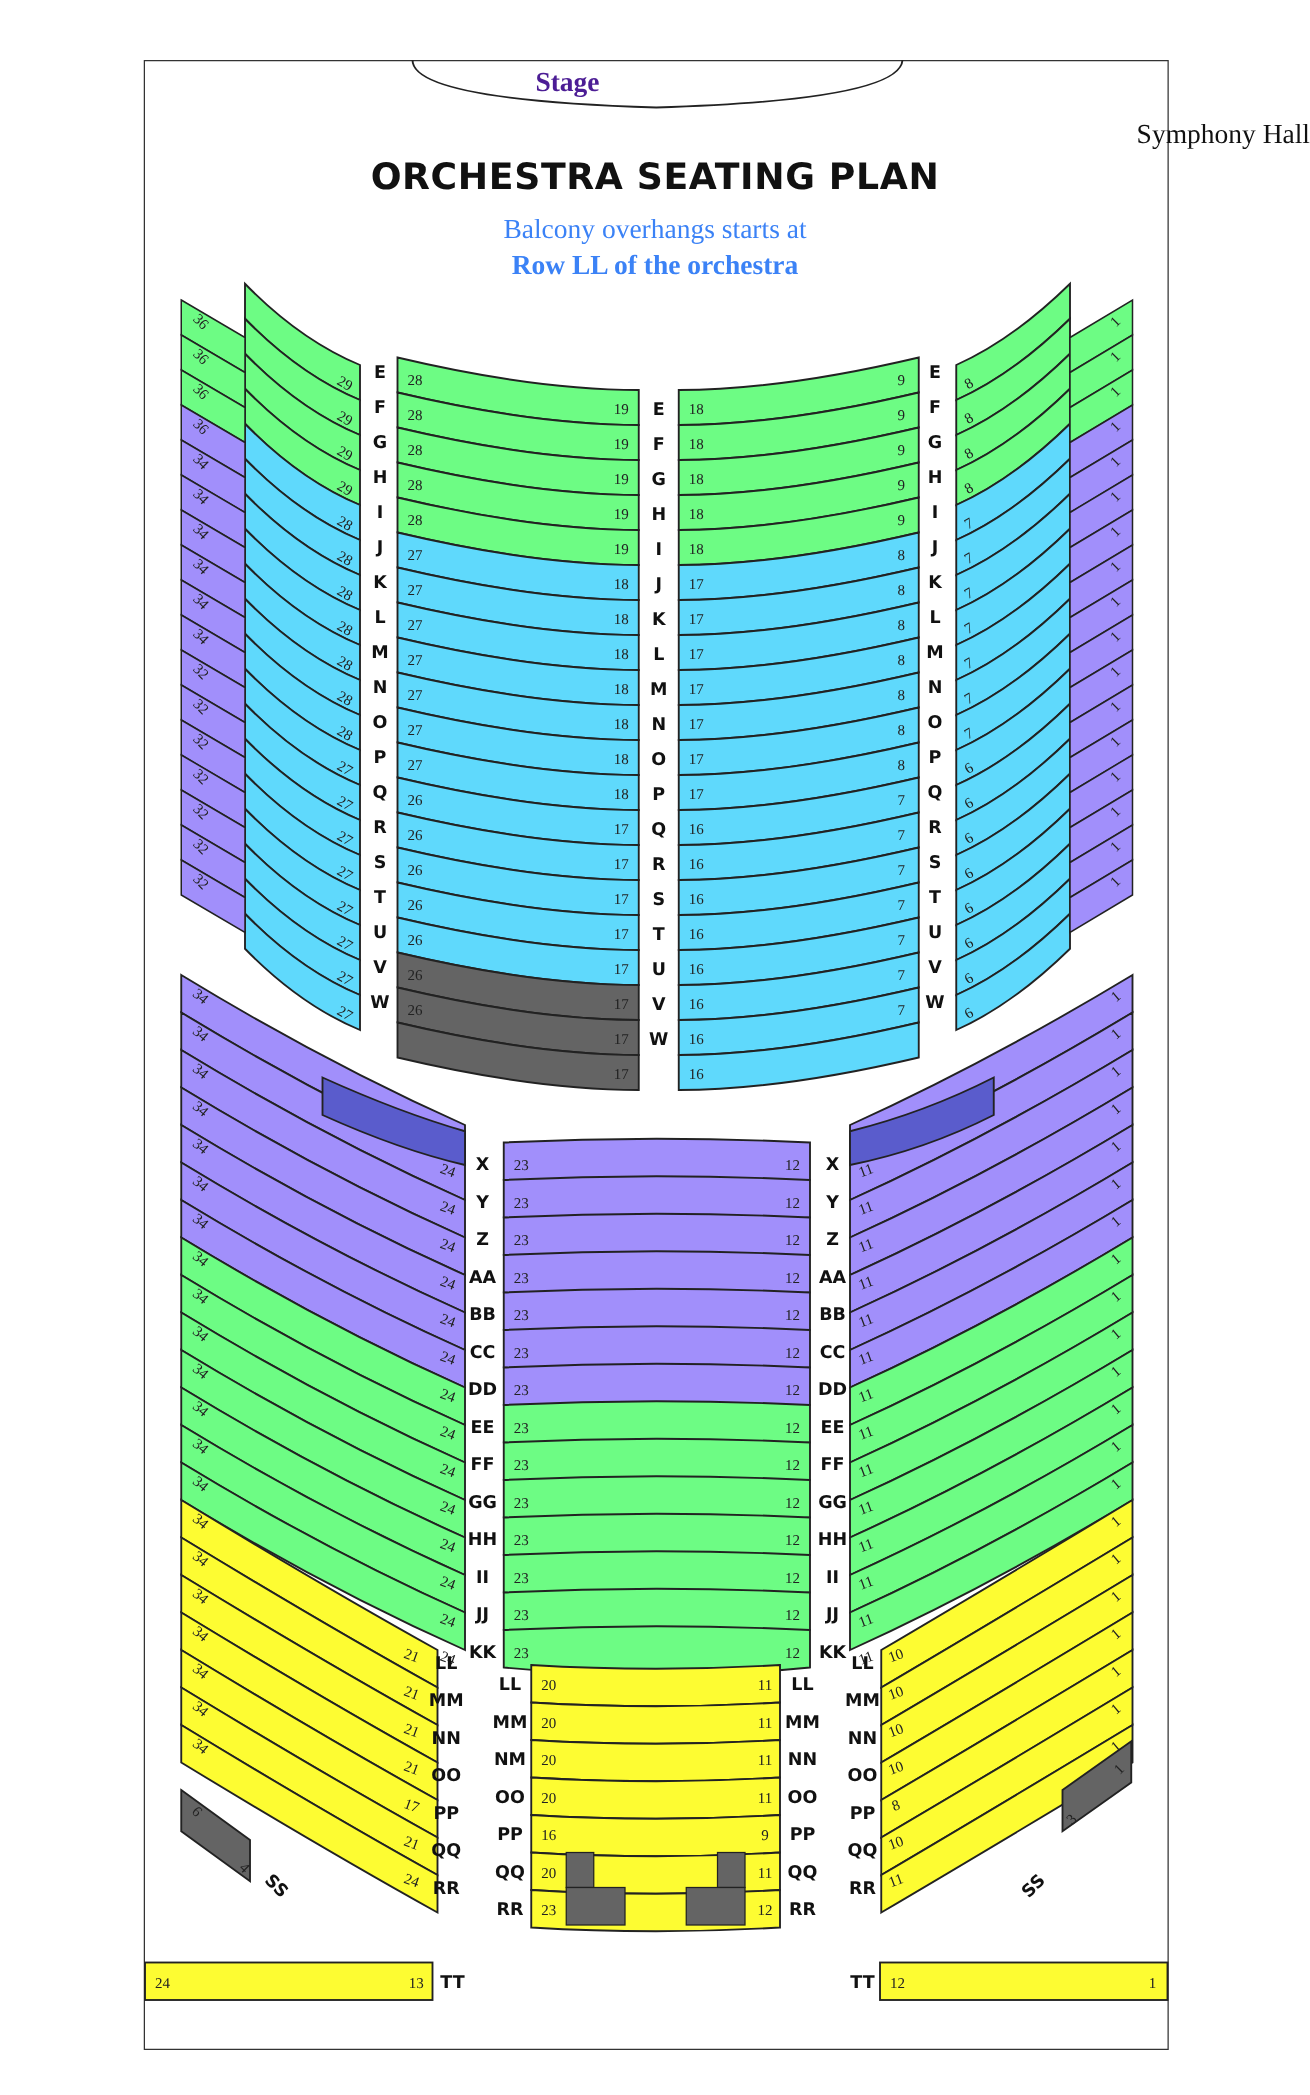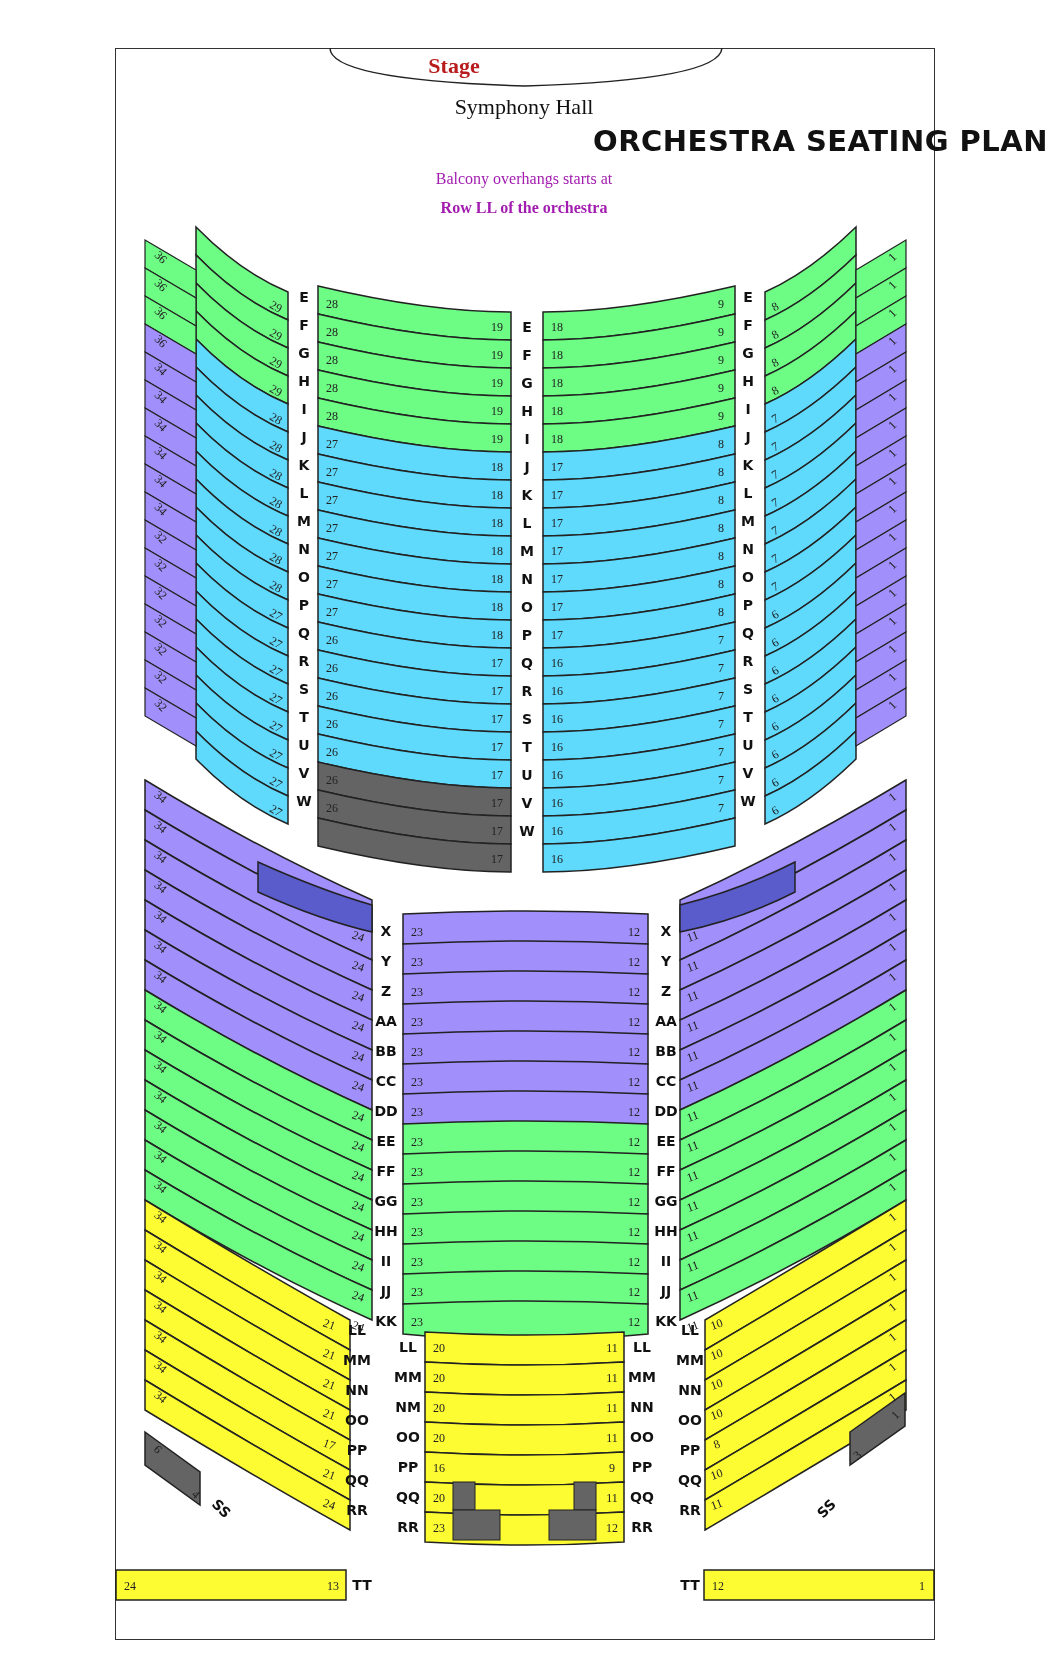--- a/index.html
+++ b/index.html
@@ -1,22 +1,22 @@
 <!DOCTYPE html>
 <html><head>
 <meta charset="utf-8">
 <style>
   html, body { margin:0; padding:0; background:#ffffff; }
   body { width:1048px; height:1676px; position:relative; overflow:hidden; font-family:"Liberation Sans", sans-serif; }
   .frame { position:absolute; left:115px; top:48px; width:820px; height:1592px; border:1.5px solid #333; box-sizing:border-box; }
   svg { position:absolute; left:0; top:0; }
-  .title-stage { position:absolute; left:0; width:908px; top:53px; text-align:center; font-family:"Liberation Serif", serif; font-weight:bold; font-size:22px; color:#b91c1c; }
-  .title-venue { position:absolute; left:0; width:1048px; top:94px; text-align:center; font-family:"Liberation Serif", serif; font-size:22px; color:#111; }
-  .title-main { position:absolute; left:0; width:1048px; top:124px; text-align:right; font-family:"DejaVu Sans", sans-serif; font-weight:bold; font-size:29px; letter-spacing:0.5px; color:#111; }
-  .note1, .note2 { position:absolute; left:0; width:1048px; text-align:center; font-family:"Liberation Serif", serif; font-size:16px; color:#a21caf; }
+  .title-stage { position:absolute; left:0; width:908px; top:53px; text-align:center; font-family:"Liberation Serif", serif; font-weight:bold; font-size:22px; color:#4c1d95; }
+  .title-venue { position:absolute; left:0; width:1048px; top:94px; text-align:right; font-family:"Liberation Serif", serif; font-size:22px; color:#111; }
+  .title-main { position:absolute; left:0; width:1048px; top:124px; text-align:center; font-family:"DejaVu Sans", sans-serif; font-weight:bold; font-size:29px; letter-spacing:0.5px; color:#111; }
+  .note1, .note2 { position:absolute; left:0; width:1048px; text-align:center; font-family:"Liberation Serif", serif; font-size:22px; color:#3b82f6; }
   .note1 { top:170px; } .note2 { top:199px;font-weight:bold; }
   .rowlabel { font-family:"DejaVu Sans", sans-serif; font-weight:bold; font-size:14px; fill:#111; }
   .seatnum { font-family:"Liberation Serif", serif; font-size:12px; fill:#222; }
 </style>
 </head>
 <body>
 
 <div class="frame"></div>
 
 <div class="title-stage">Stage</div>

